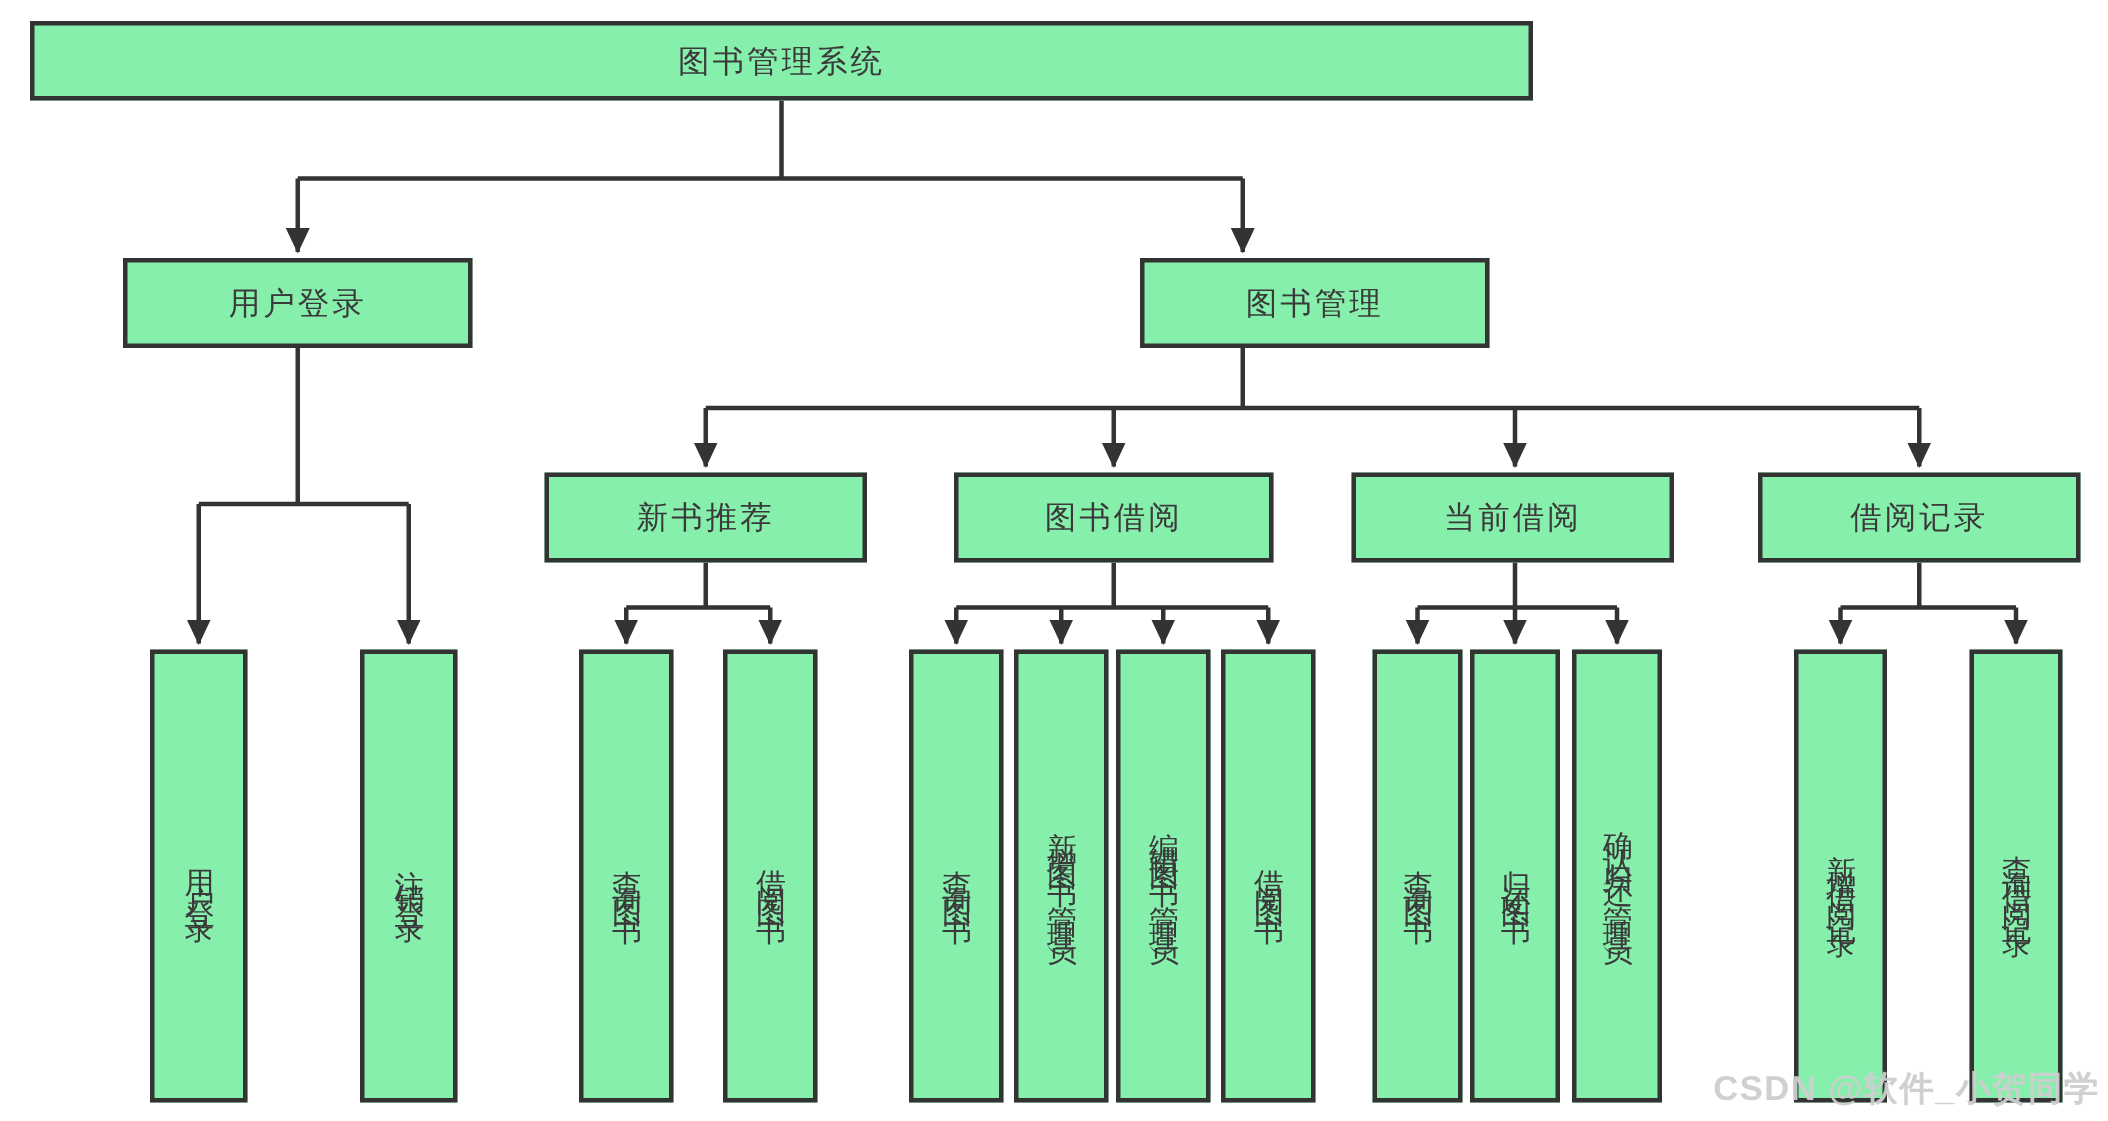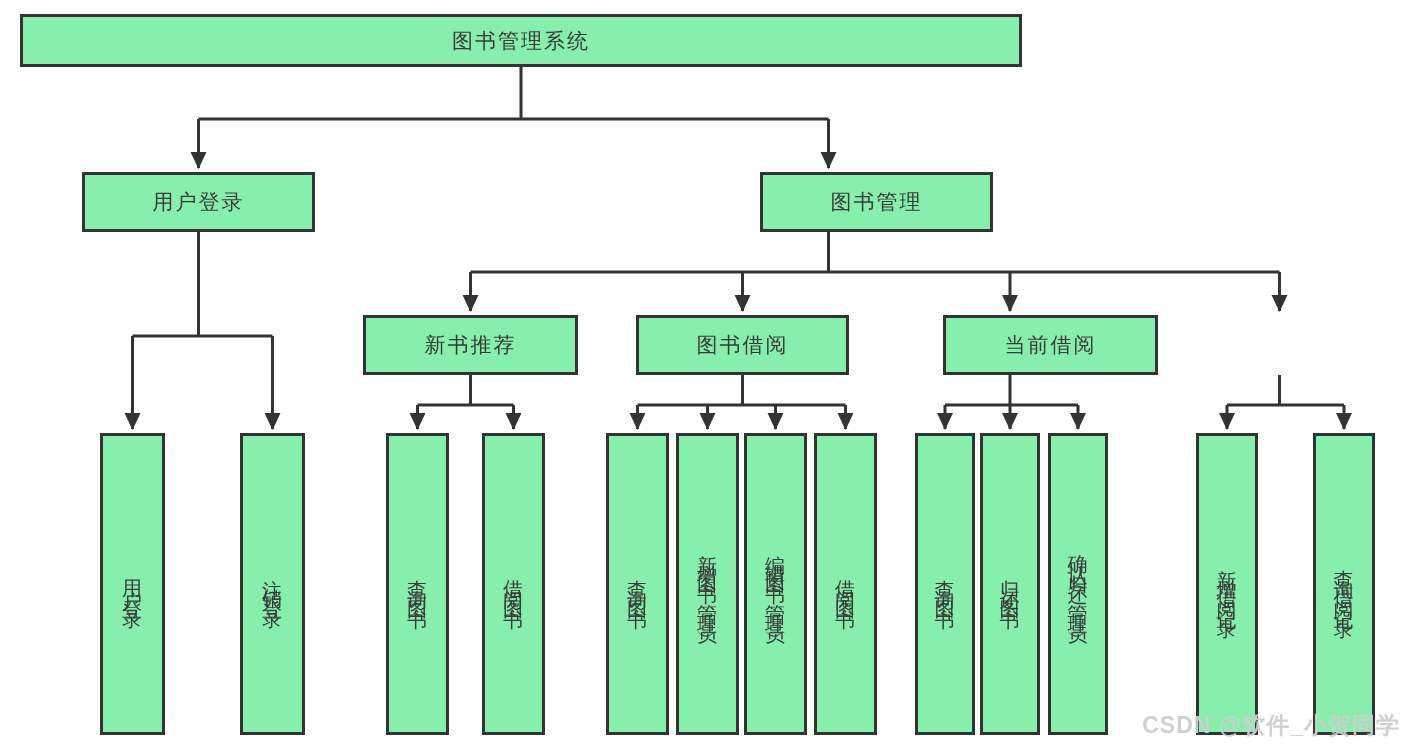--- a/index.html
+++ b/index.html
@@ -111,22 +111,25 @@
   <div class="node" style="left:712px; top:172px; width:233px; height:60px;margin-left:48px;">
     <span class="h-label">图书管理</span>
   </div>
 
   <div class="node" style="left:636px; top:315px; width:213px; height:60px;">
     <span class="h-label">图书借阅</span>
   </div>
   <div class="node" style="left:363px; top:315px; width:215px; height:60px;">
     <span class="h-label">新书推荐</span>
   </div>
-  <div class="node" style="left:943px; top:315px; width:215px; height:60px;">
+  <div class="node" style="left:901px; top:315px; width:215px; height:60px;">
     <span class="h-label">当前借阅</span>
+  </div>
+  <div class="node" style="left:1172px; top:315px; width:215px; height:60px;">
+    <span class="h-label">借阅记录</span>
   </div>
 
   <div class="node" style="left:100px; top:433px; width:65px; height:302px;">
     <span class="v-label">用户登录</span>
   </div>
   <div class="node" style="left:240px; top:433px; width:65px; height:302px;">
     <span class="v-label">注销登录</span>
   </div>
 
   <div class="node" style="left:386px; top:433px; width:63px; height:302px;">

